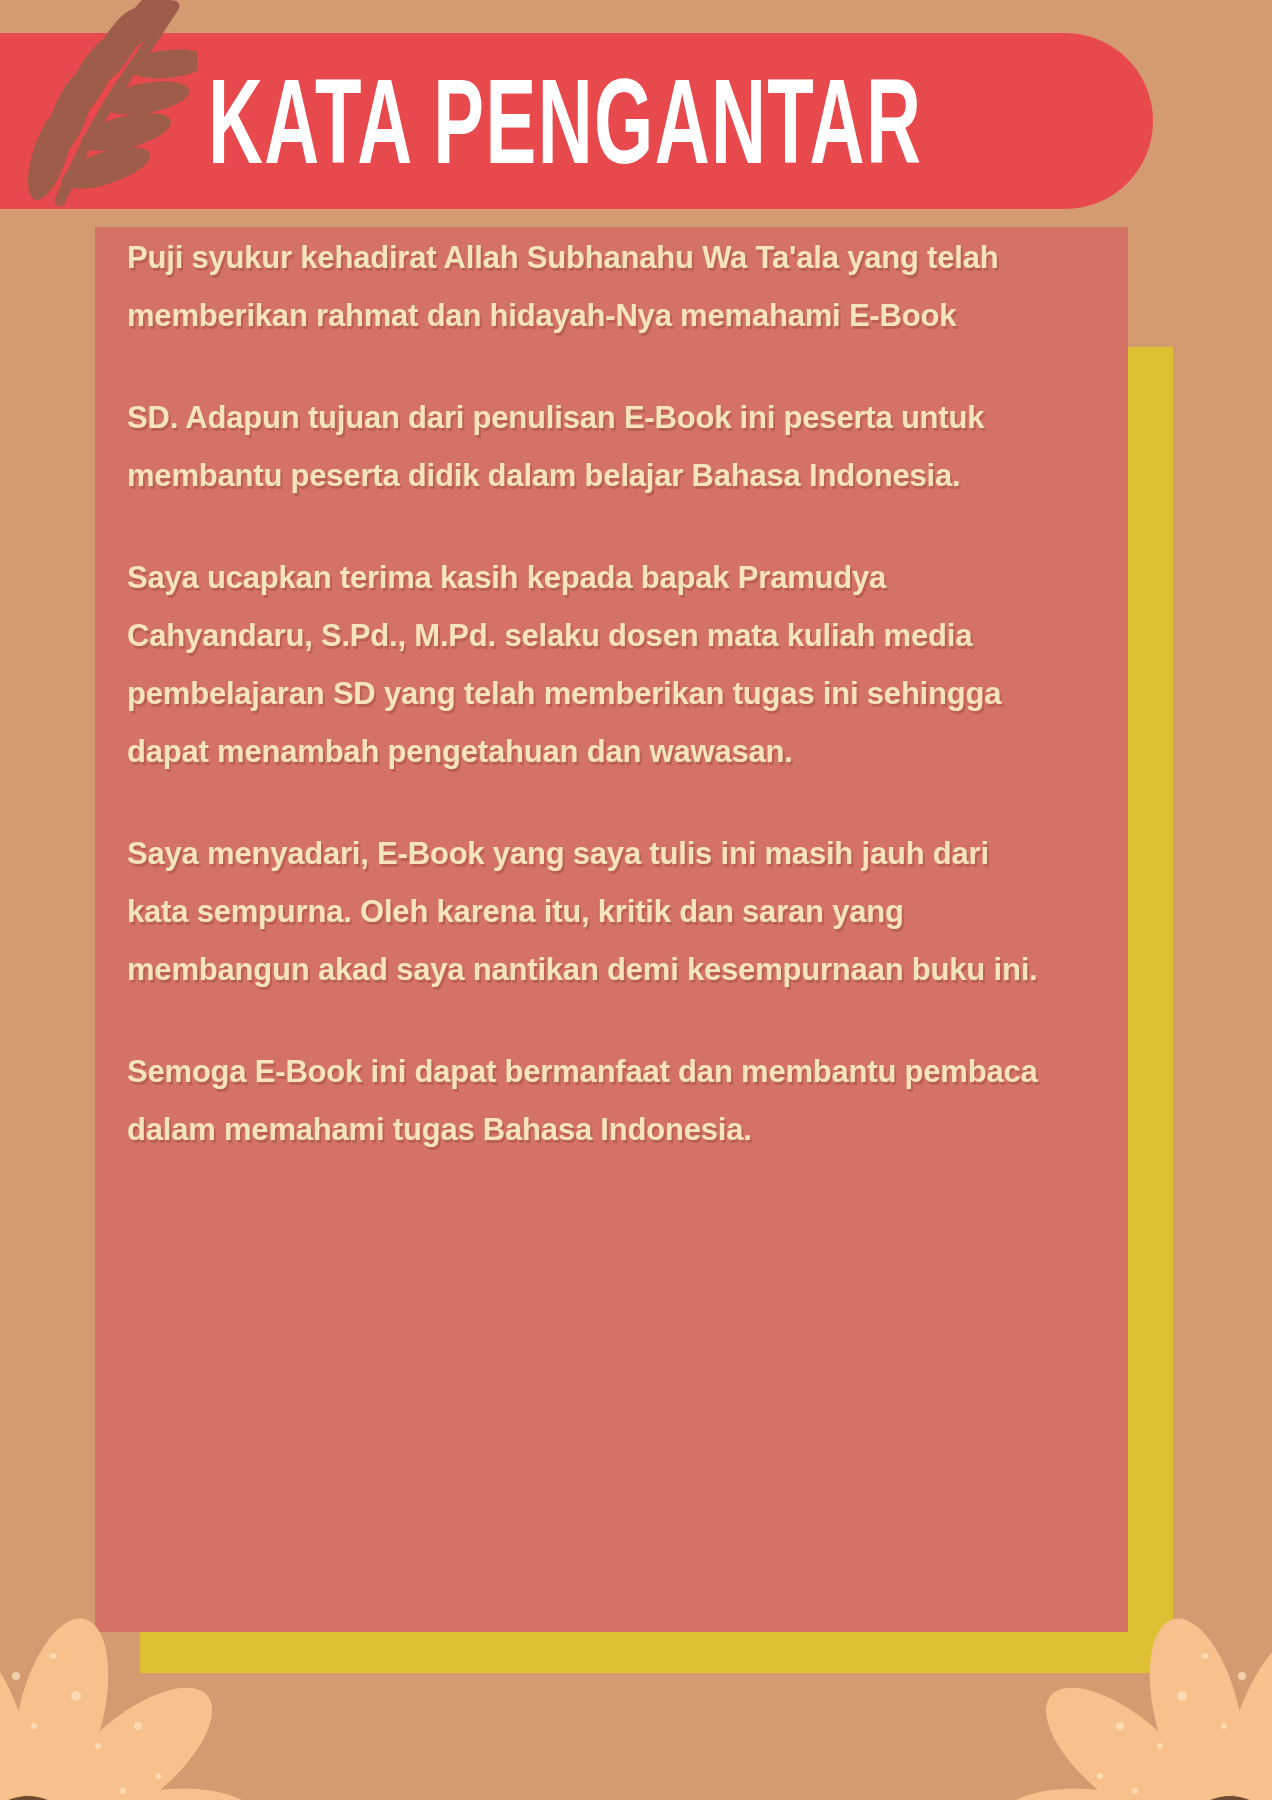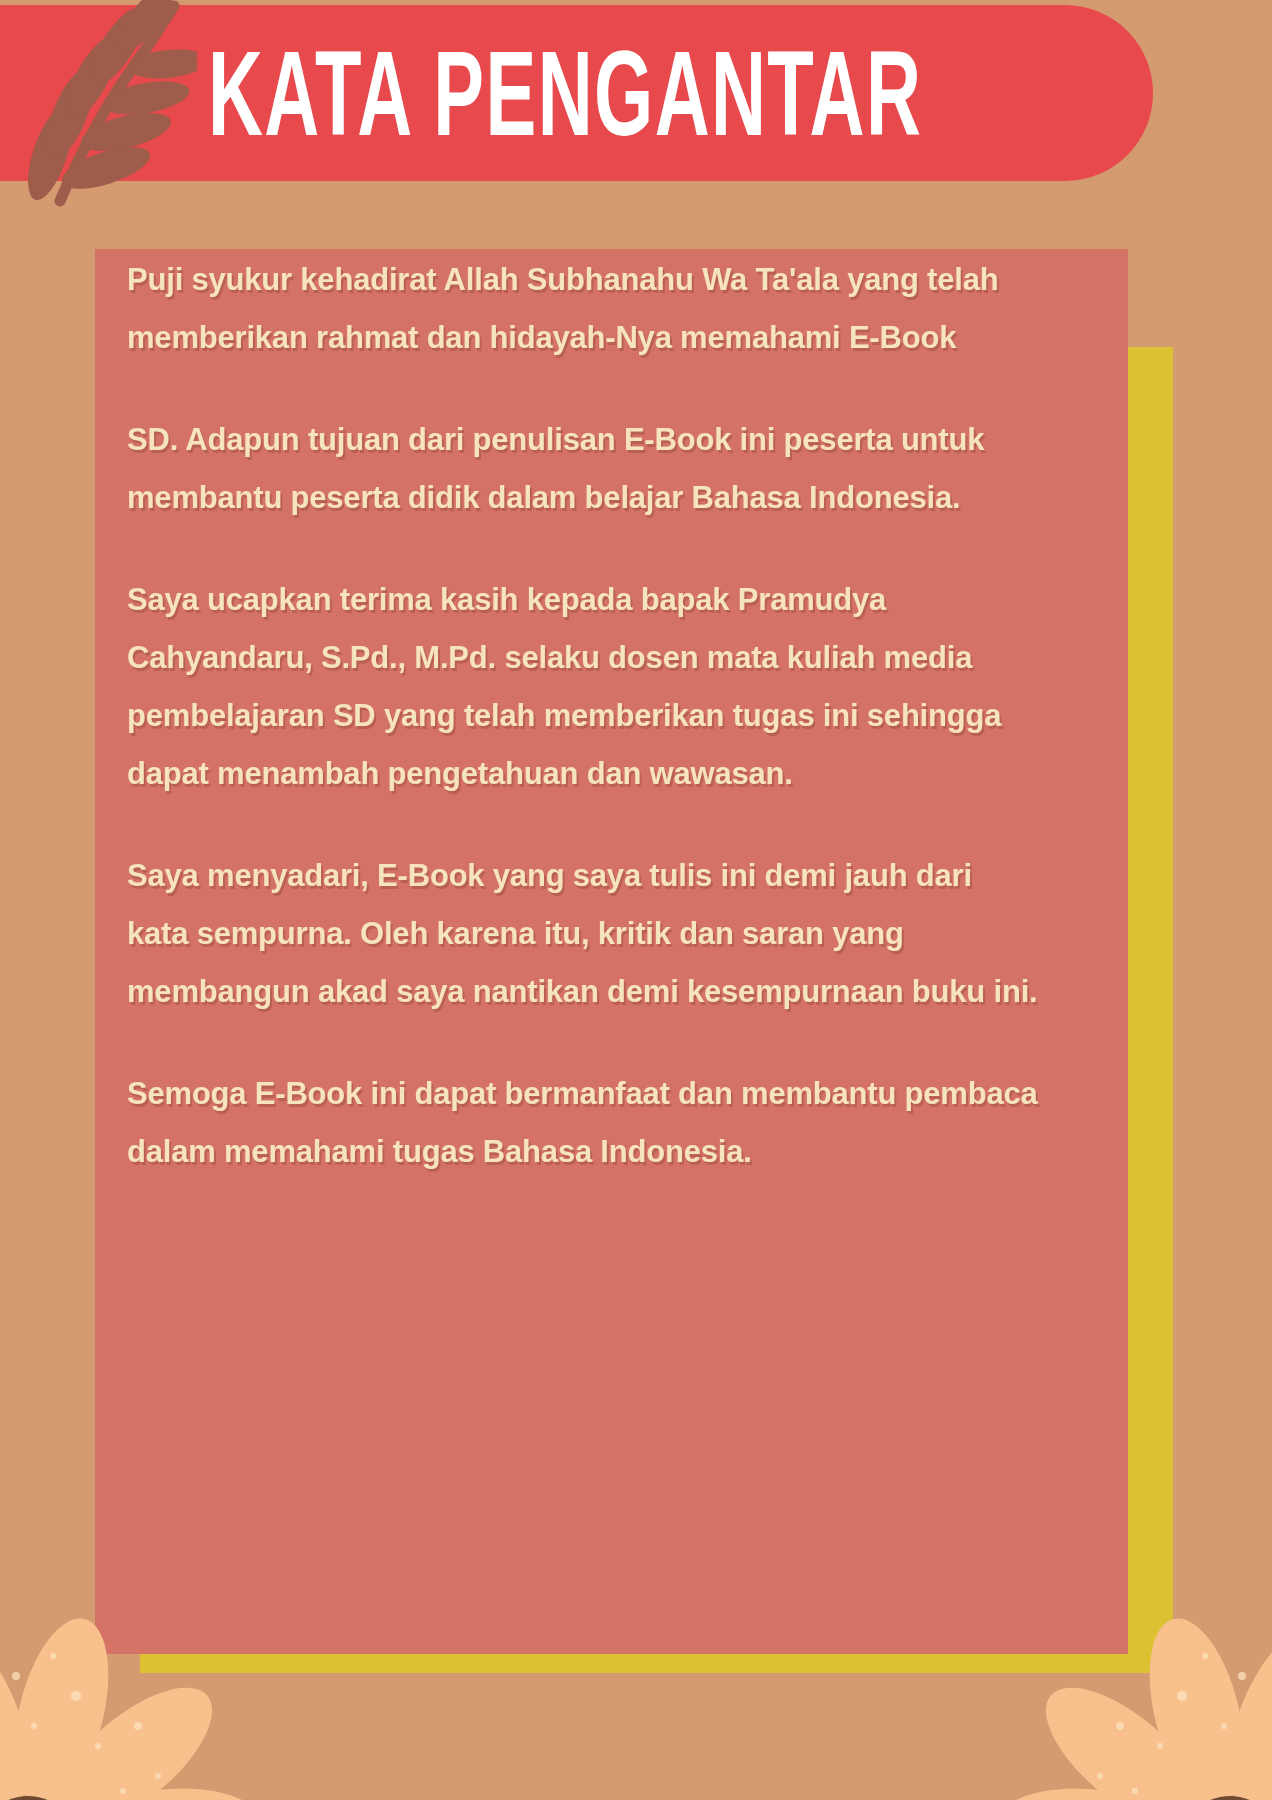--- a/index.html
+++ b/index.html
@@ -4,21 +4,21 @@
 <style>
   html,body{margin:0;padding:0;}
   .page{
     position:relative;
     width:1272px;height:1800px;
     background:var(--bg,#d49a70);
     overflow:hidden;
     font-family:"Liberation Sans",sans-serif;
   }
   .title-banner{
-    position:absolute;left:0;top:5px;
+    position:absolute;left:0;top:33px;
     width:1153px;height:176px;
     background:var(--banner,#e8494c);
     border-radius:0 90px 90px 0;
     display:flex;align-items:center;
     z-index:3;
   }
   .page-title{
     margin-left:208px;
     color:#ffffff;
     font-size:112px;
@@ -38,21 +38,20 @@
     background:var(--accent,#dcc233);
     z-index:1;
   }
   .content-card{
     position:absolute;left:95px;top:227px;
     width:1033px;height:1405px;
     background:var(--card,#d57266);
     z-index:2;
     box-sizing:border-box;
     padding:2px 20px 0 32px;
-    margin-top:22px;
   }
   .paragraph{margin:0 0 44px 0;}
   .line{
     font-size:31px;
     font-weight:700;
     line-height:58px;
     letter-spacing:-0.2px;
     white-space:nowrap;
     color:var(--text,#f6e4bd);
     text-shadow:2px 3px 0 rgba(150,75,60,0.45);
@@ -101,21 +100,21 @@
           <div class="line">SD. Adapun tujuan dari penulisan E-Book ini peserta untuk</div>
           <div class="line">membantu peserta didik dalam belajar Bahasa Indonesia.</div>
         </div>
         <div class="paragraph">
           <div class="line">Saya ucapkan terima kasih kepada bapak Pramudya</div>
           <div class="line">Cahyandaru, S.Pd., M.Pd. selaku dosen mata kuliah media</div>
           <div class="line">pembelajaran SD yang telah memberikan tugas ini sehingga</div>
           <div class="line">dapat menambah pengetahuan dan wawasan.</div>
         </div>
         <div class="paragraph">
-          <div class="line">Saya menyadari, E-Book yang saya tulis ini demi jauh dari</div>
+          <div class="line">Saya menyadari, E-Book yang saya tulis ini masih jauh dari</div>
           <div class="line">kata sempurna. Oleh karena itu, kritik dan saran yang</div>
           <div class="line">membangun akad saya nantikan demi kesempurnaan buku ini.</div>
         </div>
         <div class="paragraph">
           <div class="line">Semoga E-Book ini dapat bermanfaat dan membantu pembaca</div>
           <div class="line">dalam memahami tugas Bahasa Indonesia.</div>
         </div>
       </div>
   </div>
 

